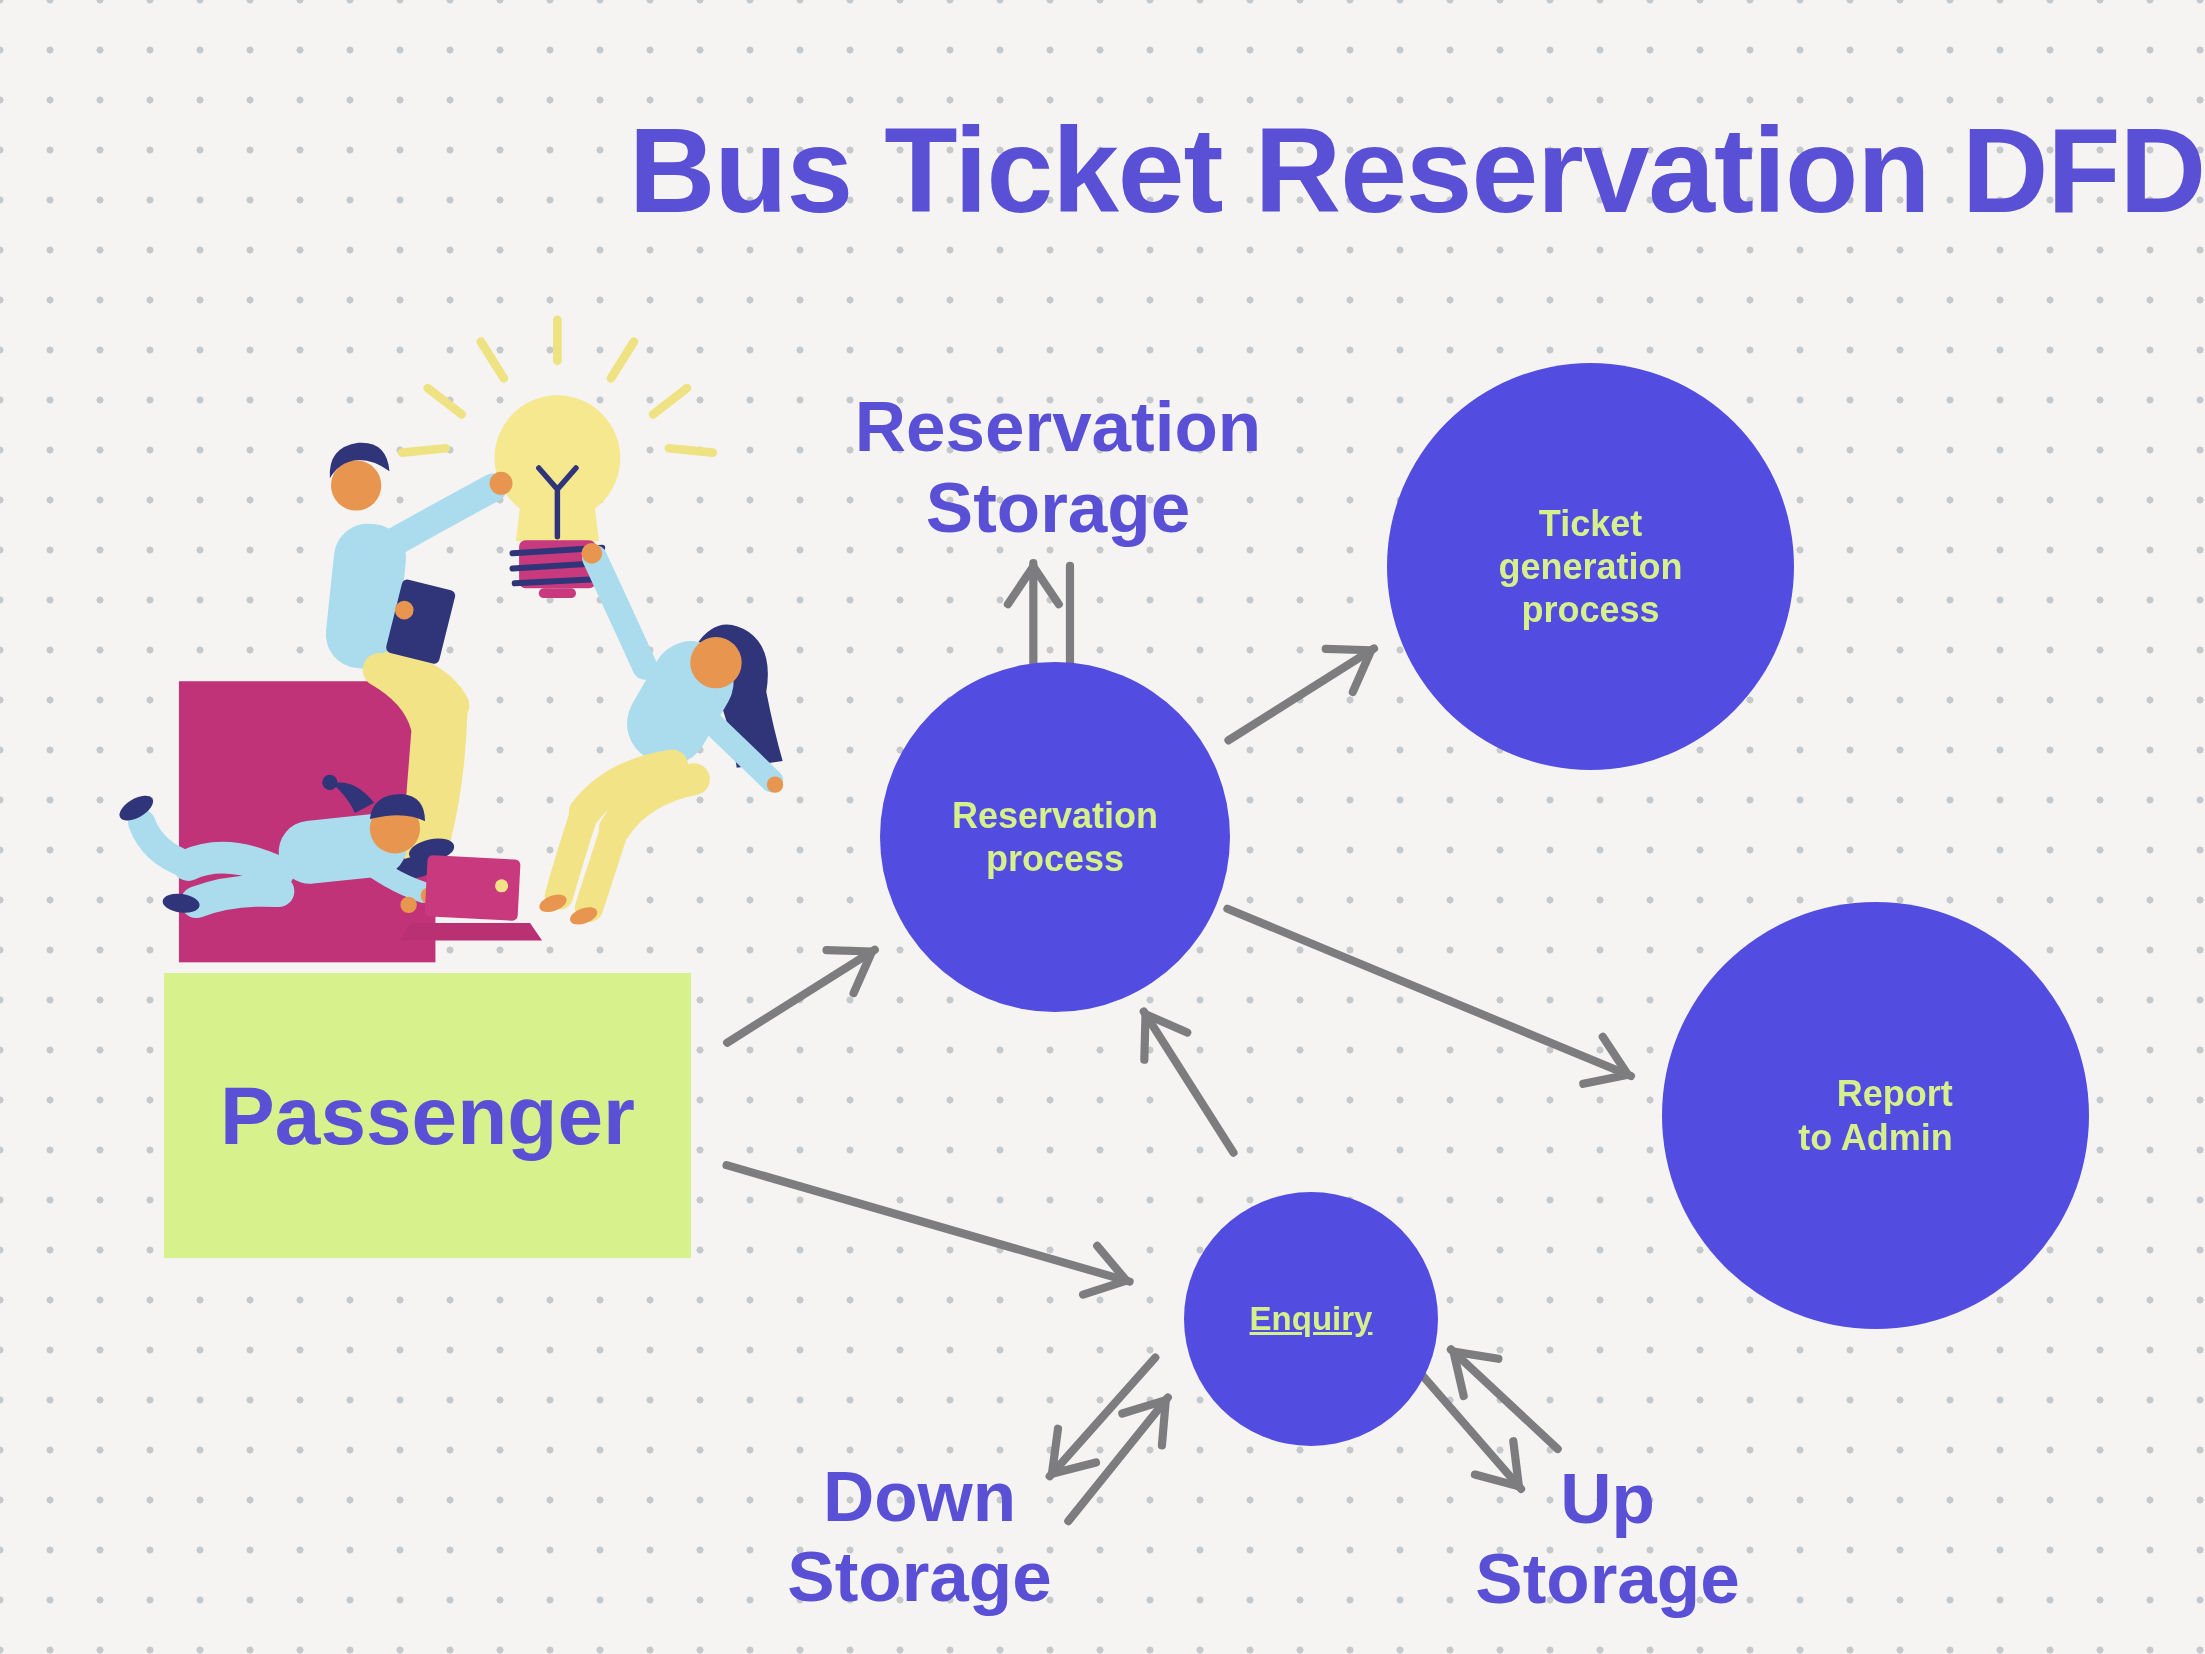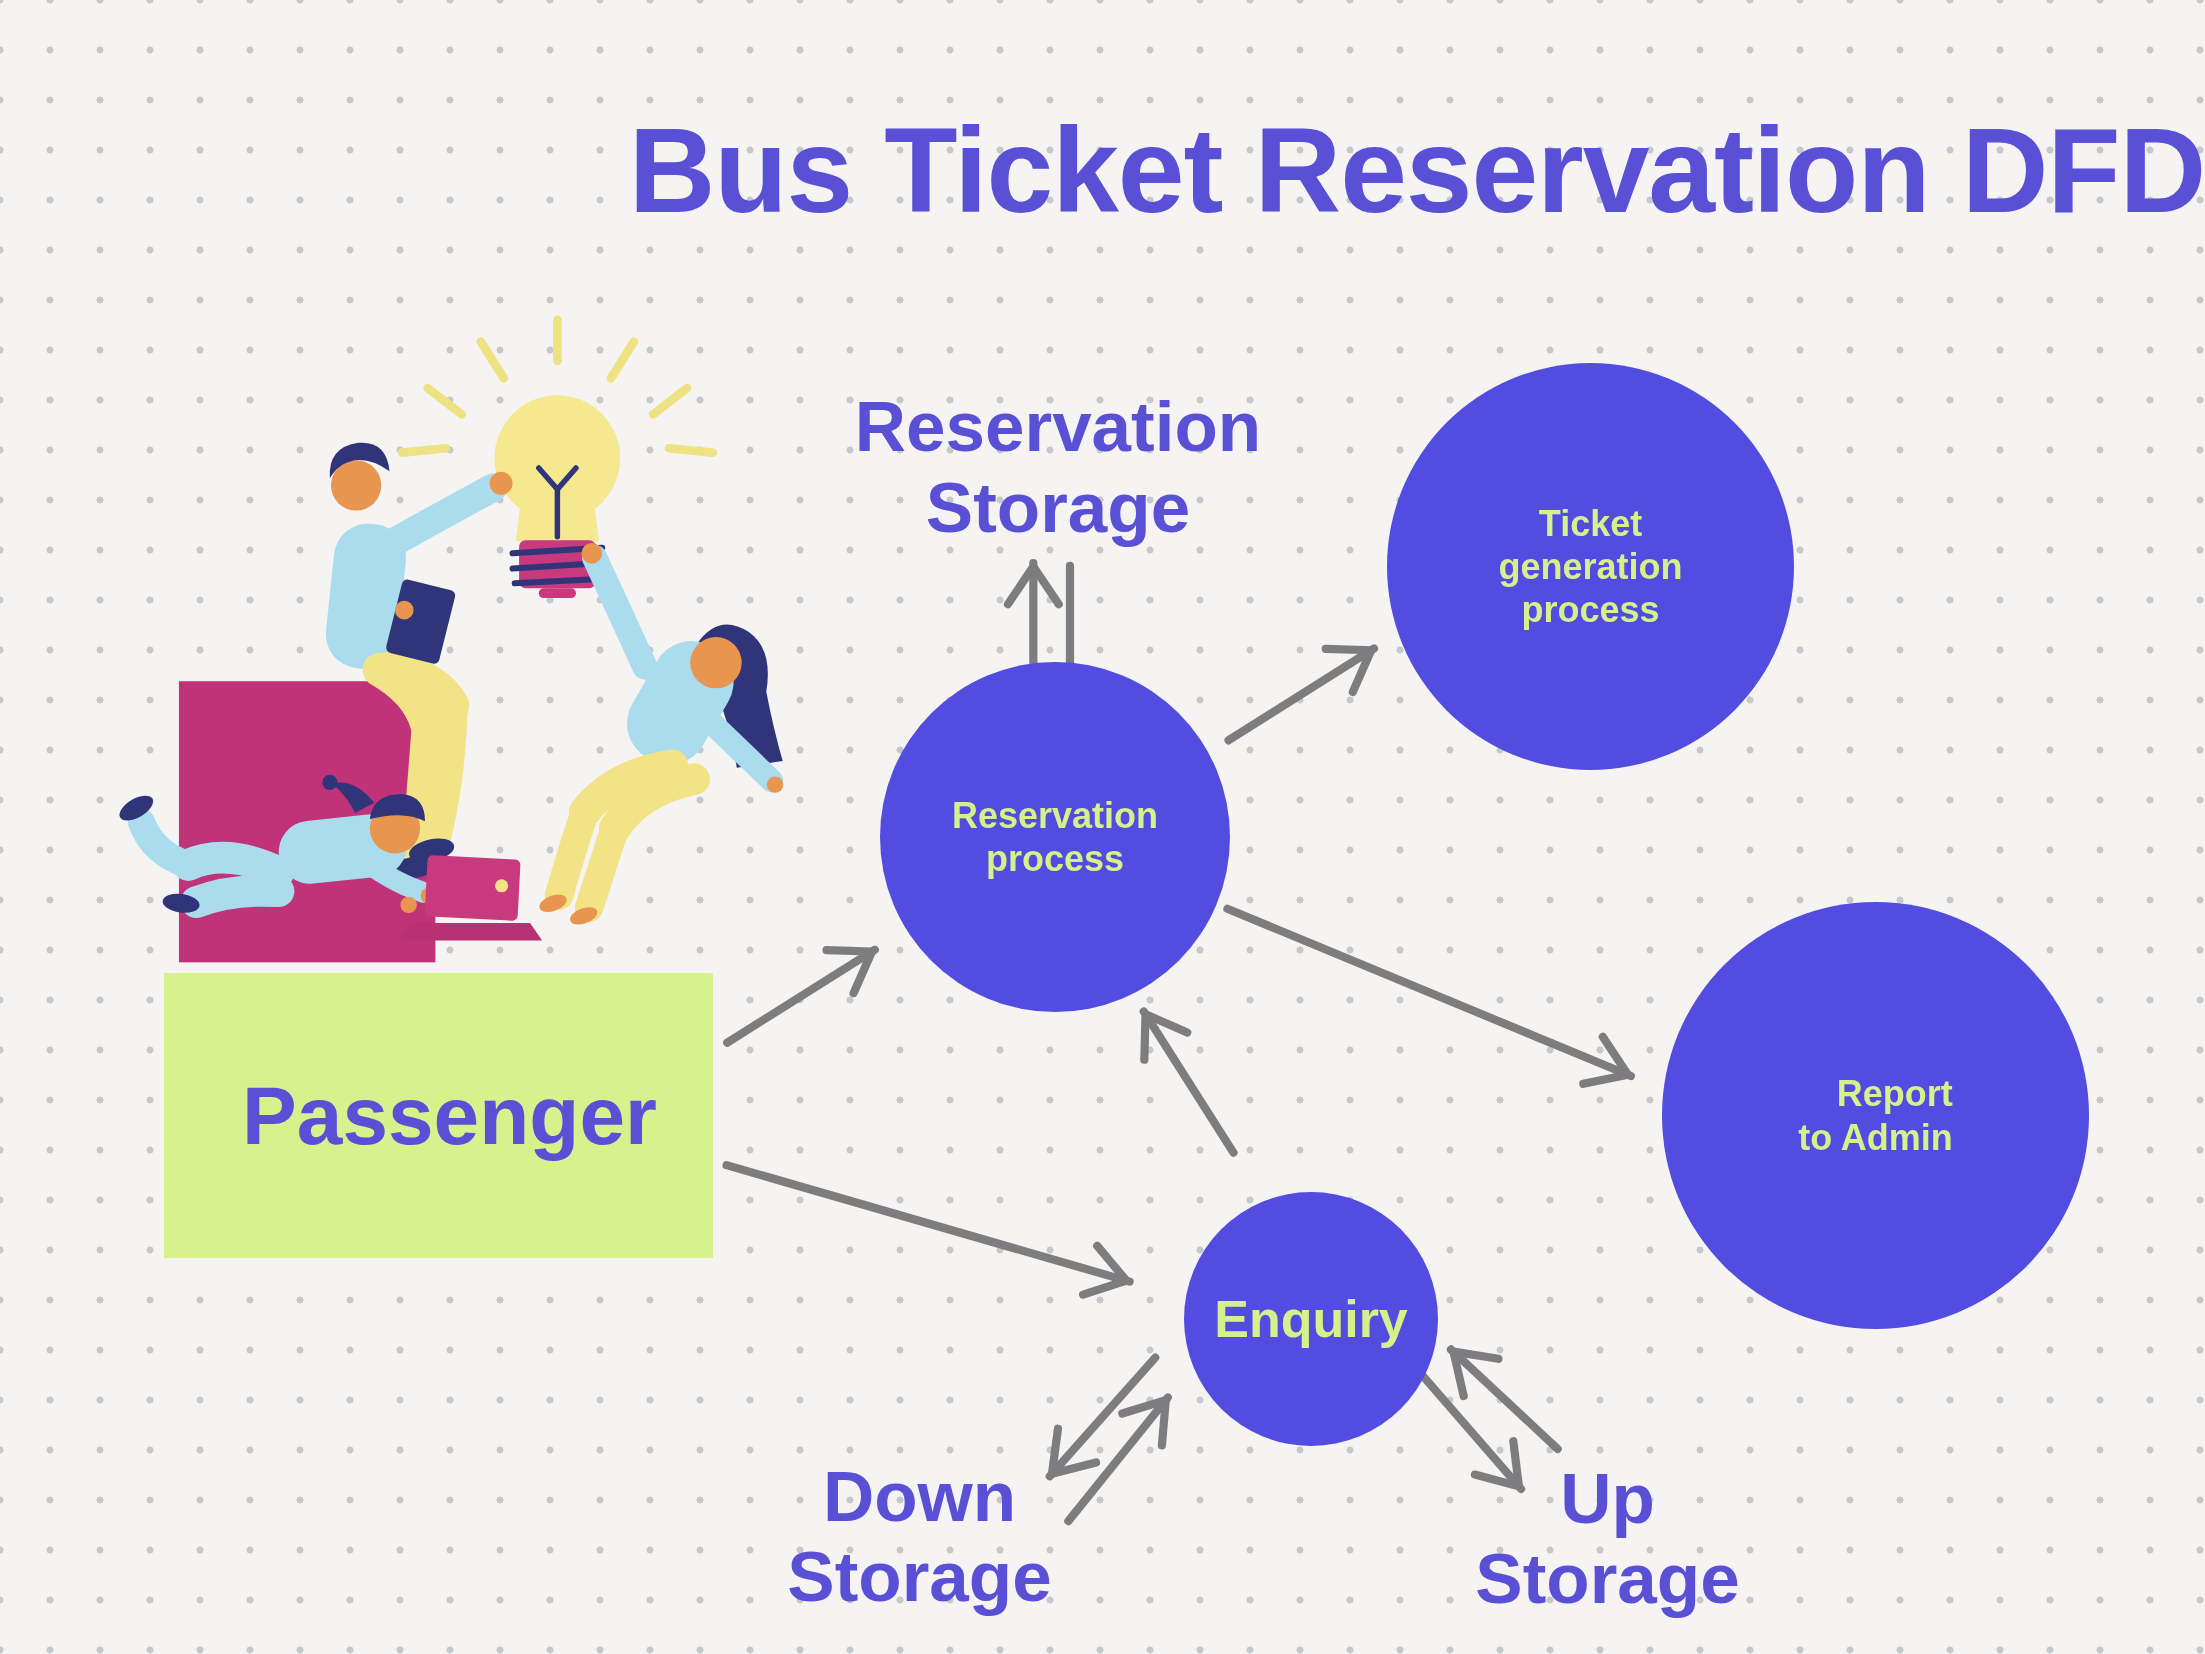--- a/index.html
+++ b/index.html
@@ -16,21 +16,21 @@
     font-size:120px;font-weight:700;letter-spacing:-1.1px;color:#5a50d6;z-index:3;
   }
   .node-circle{
     border-radius:50%;background:#524ce0;display:flex;align-items:center;justify-content:center;
     text-align:center;color:#d6f08c;font-weight:700;font-size:36px;line-height:1.2;
     white-space:pre-line;z-index:2;
   }
   #node-passenger{
     left:164px;top:973px;width:527px;height:285px;background:#d7f18c;
     display:flex;align-items:center;justify-content:center;
-    color:#5a50d6;font-weight:700;font-size:82px;z-index:2;padding-left:22px;
+    color:#5a50d6;font-weight:700;font-size:82px;z-index:2;
   }
   .store-label{
     display:flex;align-items:center;justify-content:center;text-align:center;
     color:#5a50d6;font-weight:700;font-size:71px;line-height:1.13;white-space:pre-line;z-index:2;
   }
   #label-reservation-storage{left:812px;top:388px;width:492px;height:159px;}
   #label-down-storage{left:728px;top:1455px;width:383px;height:164px;}
   #label-up-storage{left:1416px;top:1457px;width:383px;height:164px;}
   #flow-arrows{left:0;top:0;z-index:1;}
   #illustration{left:98px;top:284px;z-index:2;}
@@ -160,16 +160,16 @@
 </div>
 <div class="abs node-circle" style="left:1387px;top:363px;width:407px;height:407px;">
   <span>Ticket
 generation
 process</span>
 </div>
 <div class="abs node-circle" style="left:1662px;top:902px;width:427px;height:427px;text-align:right;">
   <span>Report
 to Admin</span>
 </div>
-<div class="abs node-circle" style="left:1184px;top:1192px;width:254px;height:254px;font-size:52px;">
+<div class="abs node-circle" style="left:1184px;top:1192px;width:254px;height:254px;font-size:33px;text-decoration:underline;">
   <span>Enquiry</span>
 </div>
 
 
 </body></html>

